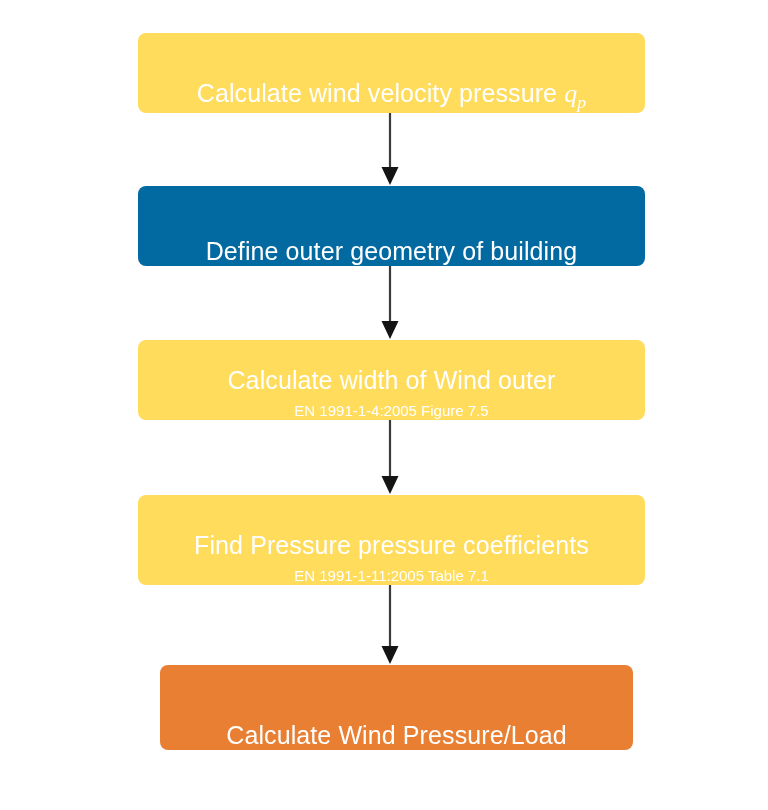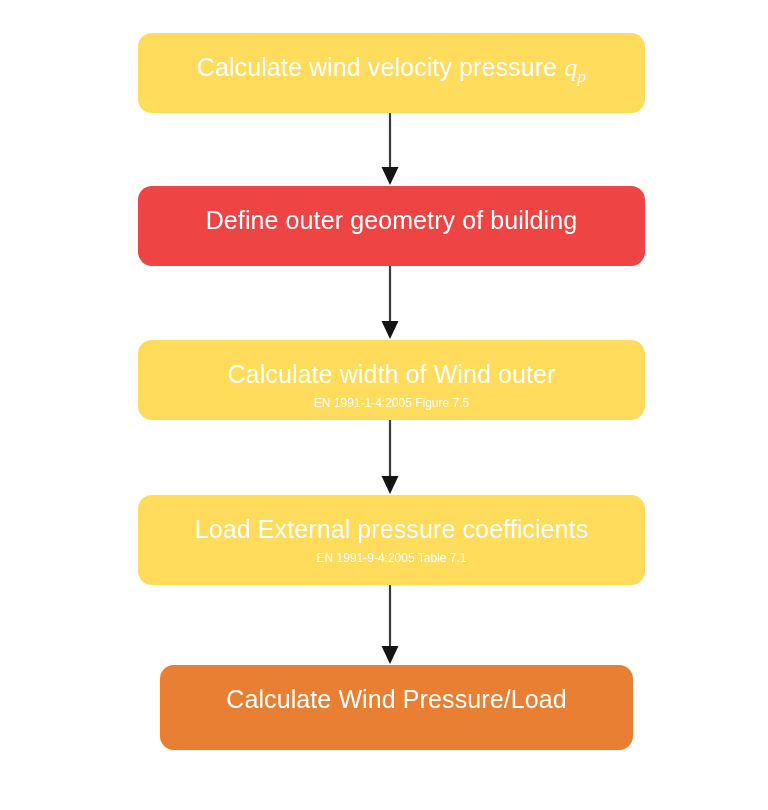--- a/index.html
+++ b/index.html
@@ -14,47 +14,47 @@
   #canvas {
     position: relative;
     width: 768px;
     height: 810px;
     background: #ffffff;
     overflow: hidden;
   }
   .flow-node {
     position: absolute;
     box-sizing: border-box;
-    border-radius: 14px;
+    border-radius: 8px;
     display: flex;
     flex-direction: column;
     align-items: center;
-    justify-content: flex-start;
+    justify-content: flex-end;
     text-align: center;
     color: #ffffff;
-    padding: 20px 18px;
+    padding: 0 18px;
   }
   .node-title {
     font-size: 25px;
     line-height: 1.15;
     font-weight: 400;
     letter-spacing: 0.1px;
     white-space: nowrap;
   }
   .node-title .math {
     font-family: "Liberation Serif", serif;
     font-style: italic;
     font-size: 26px;
   }
   .node-title .math sub {
     font-size: 0.68em;
     font-style: italic;
   }
   .node-subtitle {
-    font-size: 12px;
+    font-size: 15px;
     line-height: 1.2;
     margin-top: 7px;
     font-weight: 400;
     white-space: nowrap;
   }
   .connector {
     position: absolute;
     width: 24px;
   }
   .connector svg {
@@ -73,21 +73,21 @@
     <div class="node-title"><span>Calculate wind velocity pressure </span><span class="math"><span>q</span><sub>p</sub></span></div>
   </div>
 
   <div class="connector" style="left:378px; top:113px; height:73px;">
     <svg viewBox="0 0 24 73" preserveAspectRatio="none" aria-hidden="true">
       <line x1="12" y1="0" x2="12" y2="58" stroke="#3B3B3B" stroke-width="2.2"></line>
       <polygon points="12,72 3.5,54 20.5,54" fill="#141414"></polygon>
     </svg>
   </div>
 
-  <div class="flow-node" style="left:138px; top:186px; width:507px; height:80px; background:#ef4444;">
+  <div class="flow-node" style="left:138px; top:186px; width:507px; height:80px; background:#0369a1;">
     <div class="node-title">Define outer geometry of building</div>
   </div>
 
   <div class="connector" style="left:378px; top:266px; height:74px;">
     <svg viewBox="0 0 24 74" preserveAspectRatio="none" aria-hidden="true">
       <line x1="12" y1="0" x2="12" y2="59" stroke="#3B3B3B" stroke-width="2.2"></line>
       <polygon points="12,73 3.5,55 20.5,55" fill="#141414"></polygon>
     </svg>
   </div>
 
@@ -97,22 +97,22 @@
   </div>
 
   <div class="connector" style="left:378px; top:420px; height:75px;">
     <svg viewBox="0 0 24 75" preserveAspectRatio="none" aria-hidden="true">
       <line x1="12" y1="0" x2="12" y2="60" stroke="#3B3B3B" stroke-width="2.2"></line>
       <polygon points="12,74 3.5,56 20.5,56" fill="#141414"></polygon>
     </svg>
   </div>
 
   <div class="flow-node" style="left:138px; top:495px; width:507px; height:90px; background:#FFDC5C;">
-    <div class="node-title">Load External pressure coefficients</div>
-    <div class="node-subtitle">EN 1991-9-4:2005 Table 7.1</div>
+    <div class="node-title">Find Pressure pressure coefficients</div>
+    <div class="node-subtitle">EN 1991-1-11:2005 Table 7.1</div>
   </div>
 
   <div class="connector" style="left:378px; top:585px; height:80px;">
     <svg viewBox="0 0 24 80" preserveAspectRatio="none" aria-hidden="true">
       <line x1="12" y1="0" x2="12" y2="64" stroke="#3B3B3B" stroke-width="2.2"></line>
       <polygon points="12,79 3.5,61 20.5,61" fill="#141414"></polygon>
     </svg>
   </div>
 
   <div class="flow-node" style="left:160px; top:665px; width:473px; height:85px; background:#E87F32;">

